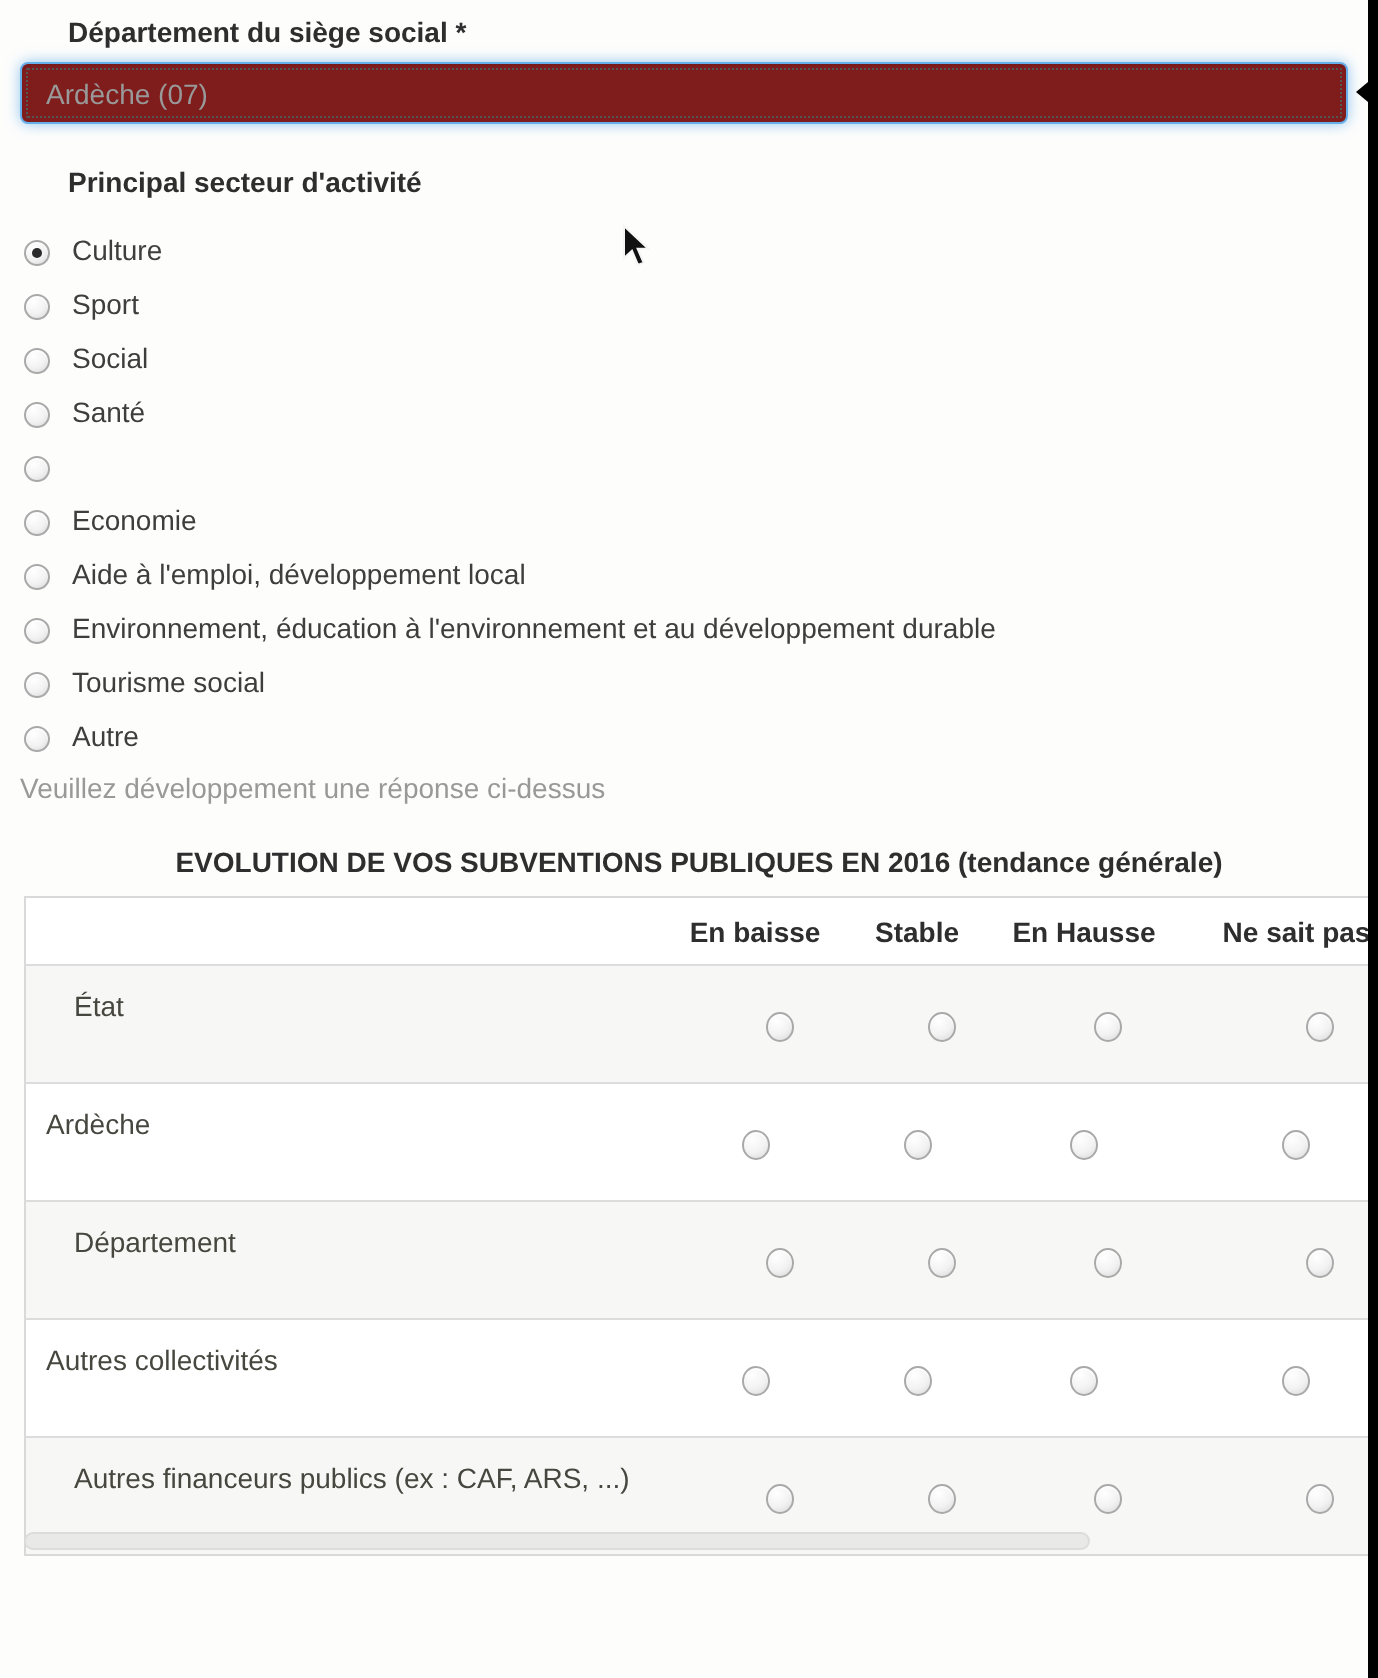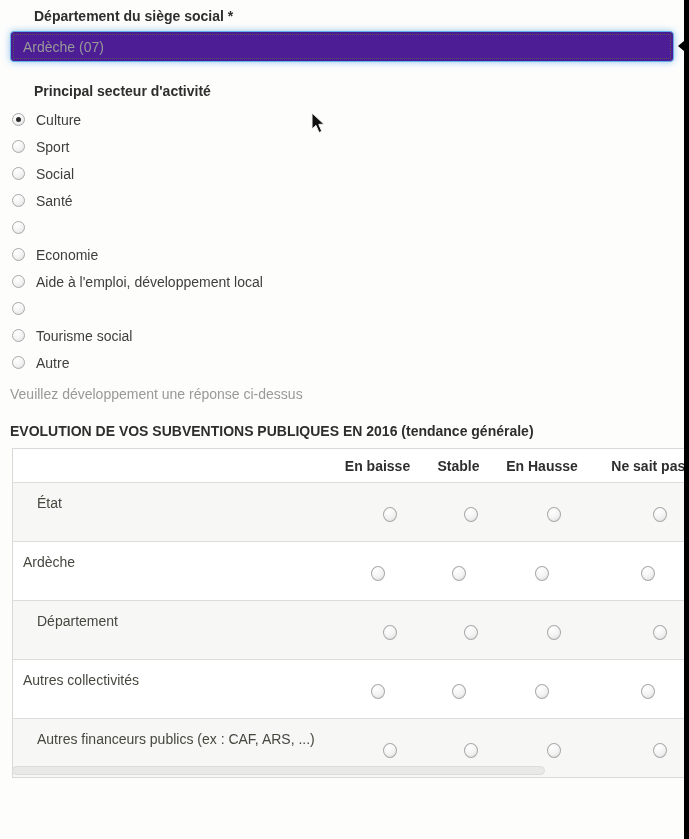--- a/index.html
+++ b/index.html
@@ -22,43 +22,43 @@
     width:664px; height:31px;
     border:1px solid var(--focus-border,#66afe9);
     border-radius:4px;
     box-shadow:0 0 7px var(--focus-glow,rgba(102,175,233,.7)), inset 0 1px 1px rgba(0,0,0,.075);
     outline:1px dotted #555;
     outline-offset:-4px;
     padding:0 12px;
     font-family:"Liberation Sans", sans-serif;
     font-size:14px;
     color:var(--muted,#8f8f8f);
-    background:#4c1d95;
+    background:#7f1d1d;
   }
   .sector-label { margin-top:21px; }
 
   .options { margin-top:7px; }
-  .option-row { height:27px; display:flex; align-items:center; }
+  .option-row { height:27px; display:flex; align-items:flex-end; }
   .radio {
     width:13px; height:13px; border-radius:50%;
     border:1px solid #a9a9a9;
     background:radial-gradient(circle at 35% 28%, #ffffff 0%, #f2f2f2 55%, #d8d8d8 100%);
     box-shadow:inset 0 1px 1px rgba(255,255,255,.9);
     margin:0 11px 0 2px;
     display:inline-flex; align-items:center; justify-content:center;
     flex:0 0 auto;
   }
   .radio.checked::after {
     content:""; width:5px; height:5px; border-radius:50%; background:#2b2b2b;
   }
   .option-label { font-size:14px; color:#3e3e3e; }
 
   .help { margin-top:10px; font-size:14px; color:var(--muted,#9b9b9b); }
 
-  .section-title { margin-top:21px; font-size:14px; font-weight:bold; color:#2e2e2e; }
+  .section-title { margin-top:21px; font-size:14px; font-weight:bold; color:#2e2e2e;text-align:center; }
 
   .table-wrap {
     position:relative;
     margin-top:9px; margin-left:2px;
     width:677px; height:333px;
     overflow:hidden;
   }
   table.sub-table {
     border-collapse:collapse; table-layout:fixed;
     width:700px;
@@ -138,20 +138,21 @@
       <div class="option-row">
         <span class="radio"></span>
         <span class="option-label">Economie</span>
       </div>
       <div class="option-row">
         <span class="radio"></span>
         <span class="option-label">Aide à l'emploi, développement local</span>
       </div>
       <div class="option-row">
         <span class="radio"></span>
+        <span class="option-label">Environnement, éducation à l'environnement et au développement durable</span>
       </div>
       <div class="option-row">
         <span class="radio"></span>
         <span class="option-label">Tourisme social</span>
       </div>
       <div class="option-row">
         <span class="radio"></span>
         <span class="option-label">Autre</span>
       </div>
     </div>

